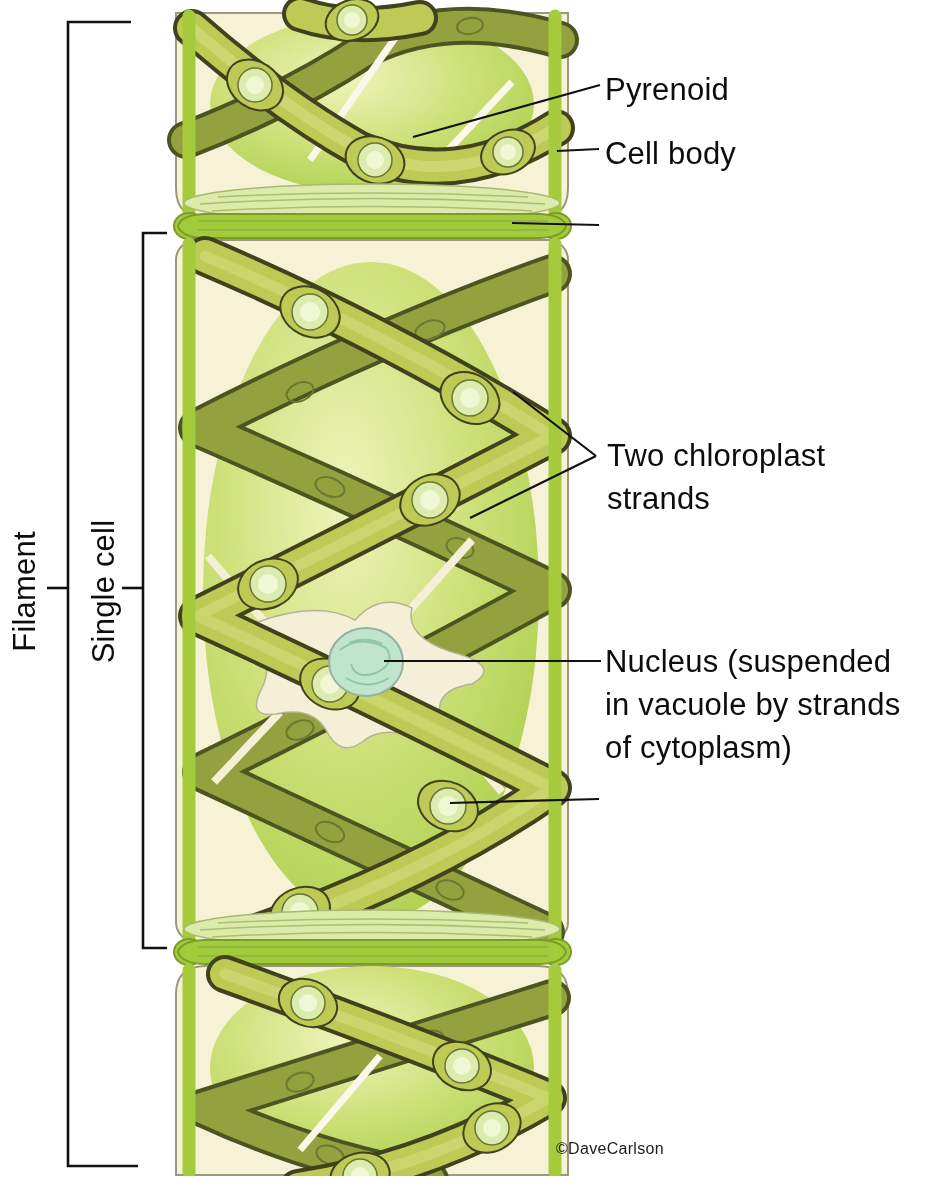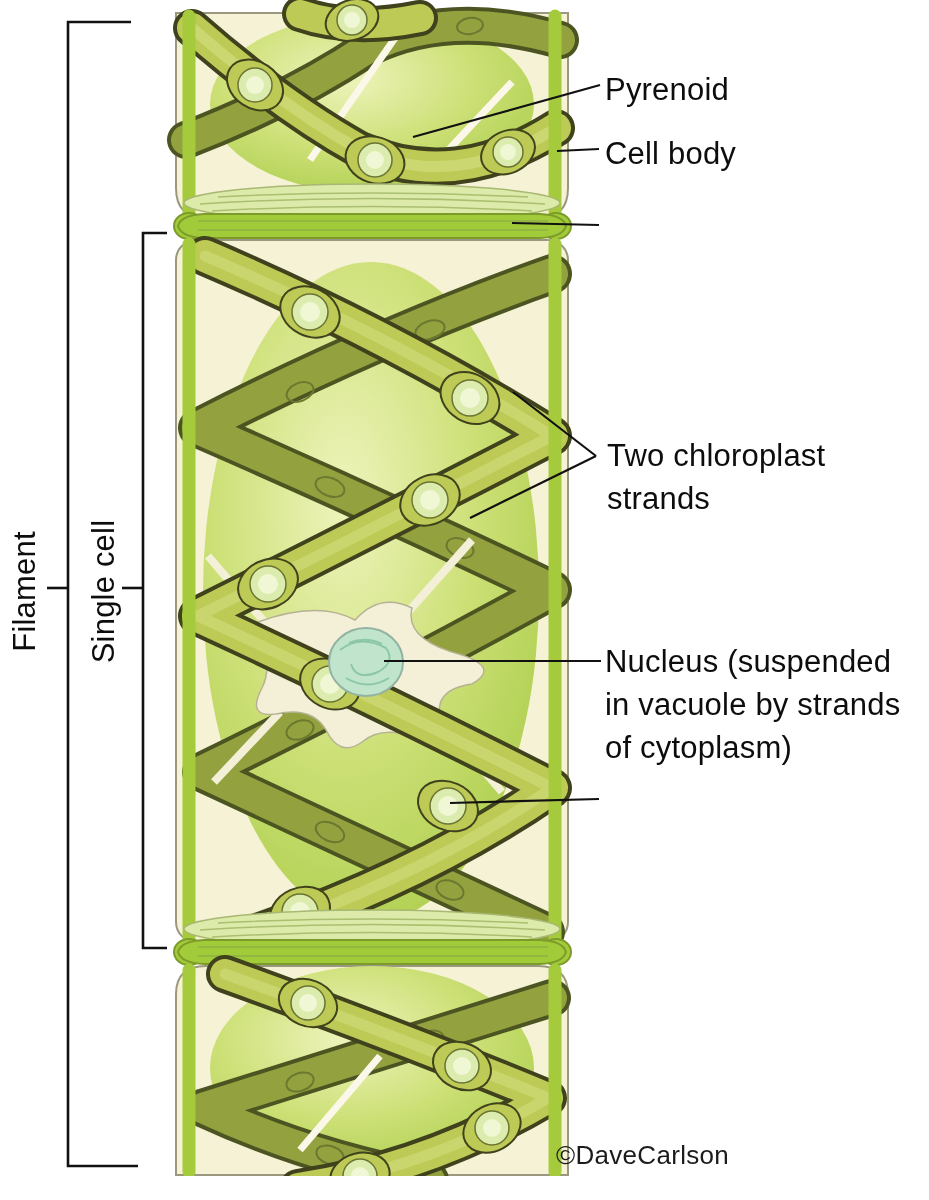--- a/index.html
+++ b/index.html
@@ -21,21 +21,21 @@
   }
   .lbl.rot{
     width:190px;
     text-align:center;
     transform:rotate(-90deg);
     transform-origin:center center;
     white-space:nowrap;
   }
   .credit{
     position:absolute;
-    font-size:26px;
+    font-size:16px;
     color:#1c1c1c;
     letter-spacing:0.3px;
   }
 </style>
 </head>
 <body>
 
 <div class="stage">
 
 <svg width="929" height="1200" viewBox="0 0 929 1200">

